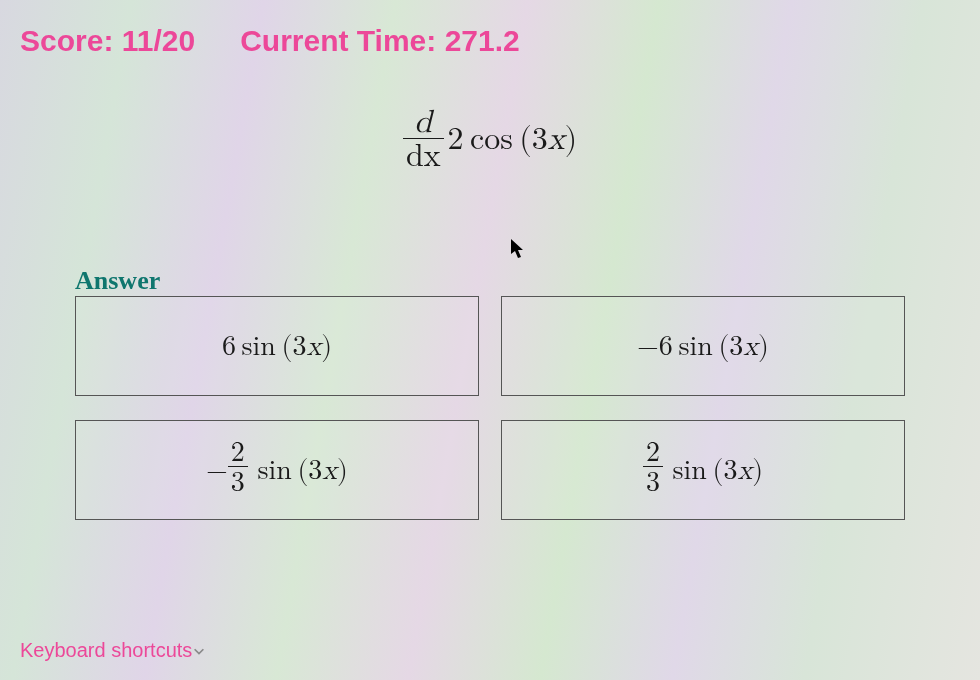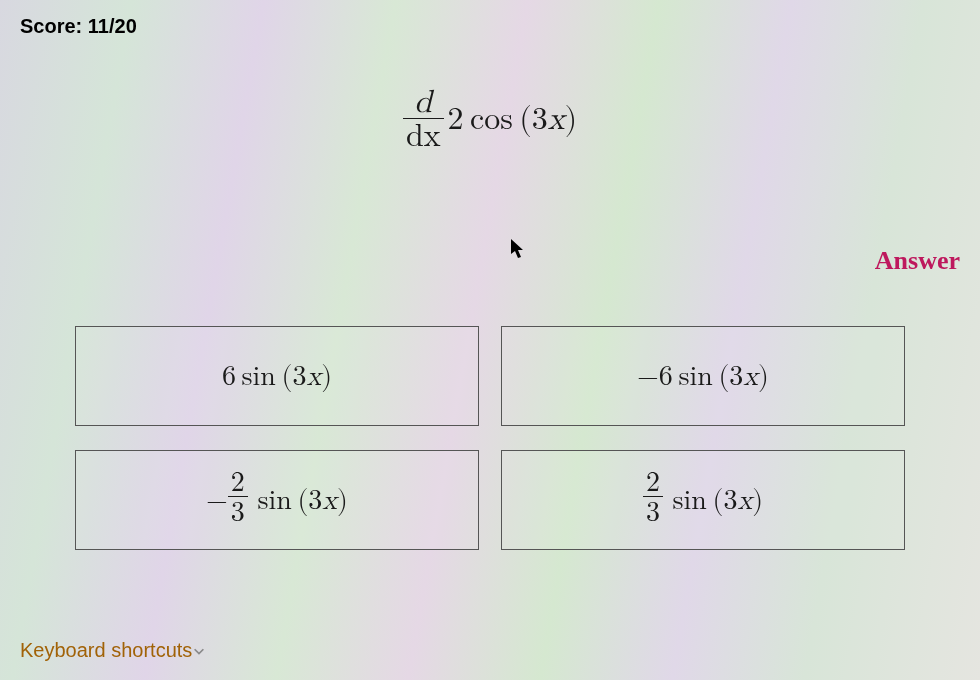--- a/index.html
+++ b/index.html
@@ -12,23 +12,24 @@
         #e5d8e5 48%, #d5e8d0 60%, #e0d8e8 72%, #d8e5d8 84%, #e5e5e0 100%);
       padding: 15px 20px;
       position: relative;
       overflow: hidden;
     }
     .header {
       display: flex;
       gap: 45px;
       font-family: -apple-system, 'Segoe UI', 'Helvetica Neue', sans-serif;
       font-weight: 700;
-      font-size: 20px;
-      color: #000000;
+      font-size: 30px;
+      color: #ec4899;
       margin-bottom: 50px;
+      margin-top: 9px;
     }
     .question {
       text-align: center;
       font-size: 32px;
       color: #1a1a1a;
       margin-bottom: 90px;
       font-family: 'Latin Modern Math', 'STIX', 'Cambria Math', Georgia, serif;
     }
     .frac {
       display: inline-block;
@@ -37,24 +38,22 @@
       margin-right: 4px;
       position: relative;
       top: -2px;
     }
     .frac .num { display: block; border-bottom: 1.5px solid #1a1a1a; padding: 0 3px; font-style: italic; line-height: 1; }
     .frac .den { display: block; padding: 0 3px; line-height: 1.1; }
     .answer-label {
       font-family: Georgia, serif;
       font-weight: 700;
       font-size: 26px;
-      color: #be185d;
+      color: #0f766e;
       margin-left: 55px;
-      margin-bottom: 50px;
-      text-align: right;
     }
     .options {
       display: grid;
       grid-template-columns: 1fr 1fr;
       gap: 24px 22px;
       padding: 0 55px;
     }
     .option {
       border: 1.5px solid #555;
       height: 100px;
@@ -67,21 +66,21 @@
       background: rgba(255,255,255,0.05);
       cursor: pointer;
     }
     .ital { font-style: italic; }
     .footer {
       position: absolute;
       bottom: 18px;
       left: 20px;
       font-family: -apple-system, 'Segoe UI', 'Helvetica Neue', sans-serif;
       font-size: 20px;
-      color: #a16207;
+      color: #ec4899;
       display: flex;
       align-items: center;
       cursor: pointer;
     }
     .chevron {
       width: 14px;
       height: 14px;
       display: inline-block;
     }
     .cursor {
@@ -94,20 +93,24 @@
     }
     .sfrac .num, .sfrac .den { font-style: normal; }
   </style>
 </head>
 <body>
 
 <div class="header">
   <div>
     <span>Score:</span>
     <span>11/20</span>
+  </div>
+  <div>
+    <span>Current Time:</span>
+    <span>271.2</span>
   </div>
 </div>
 
 <div class="question">
   <span class="frac">
     <span class="num">d</span>
     <span class="den">dx</span>
   </span><span>2</span> <span>cos</span> (<span>3</span><span class="ital">x</span>)
 </div>
 

